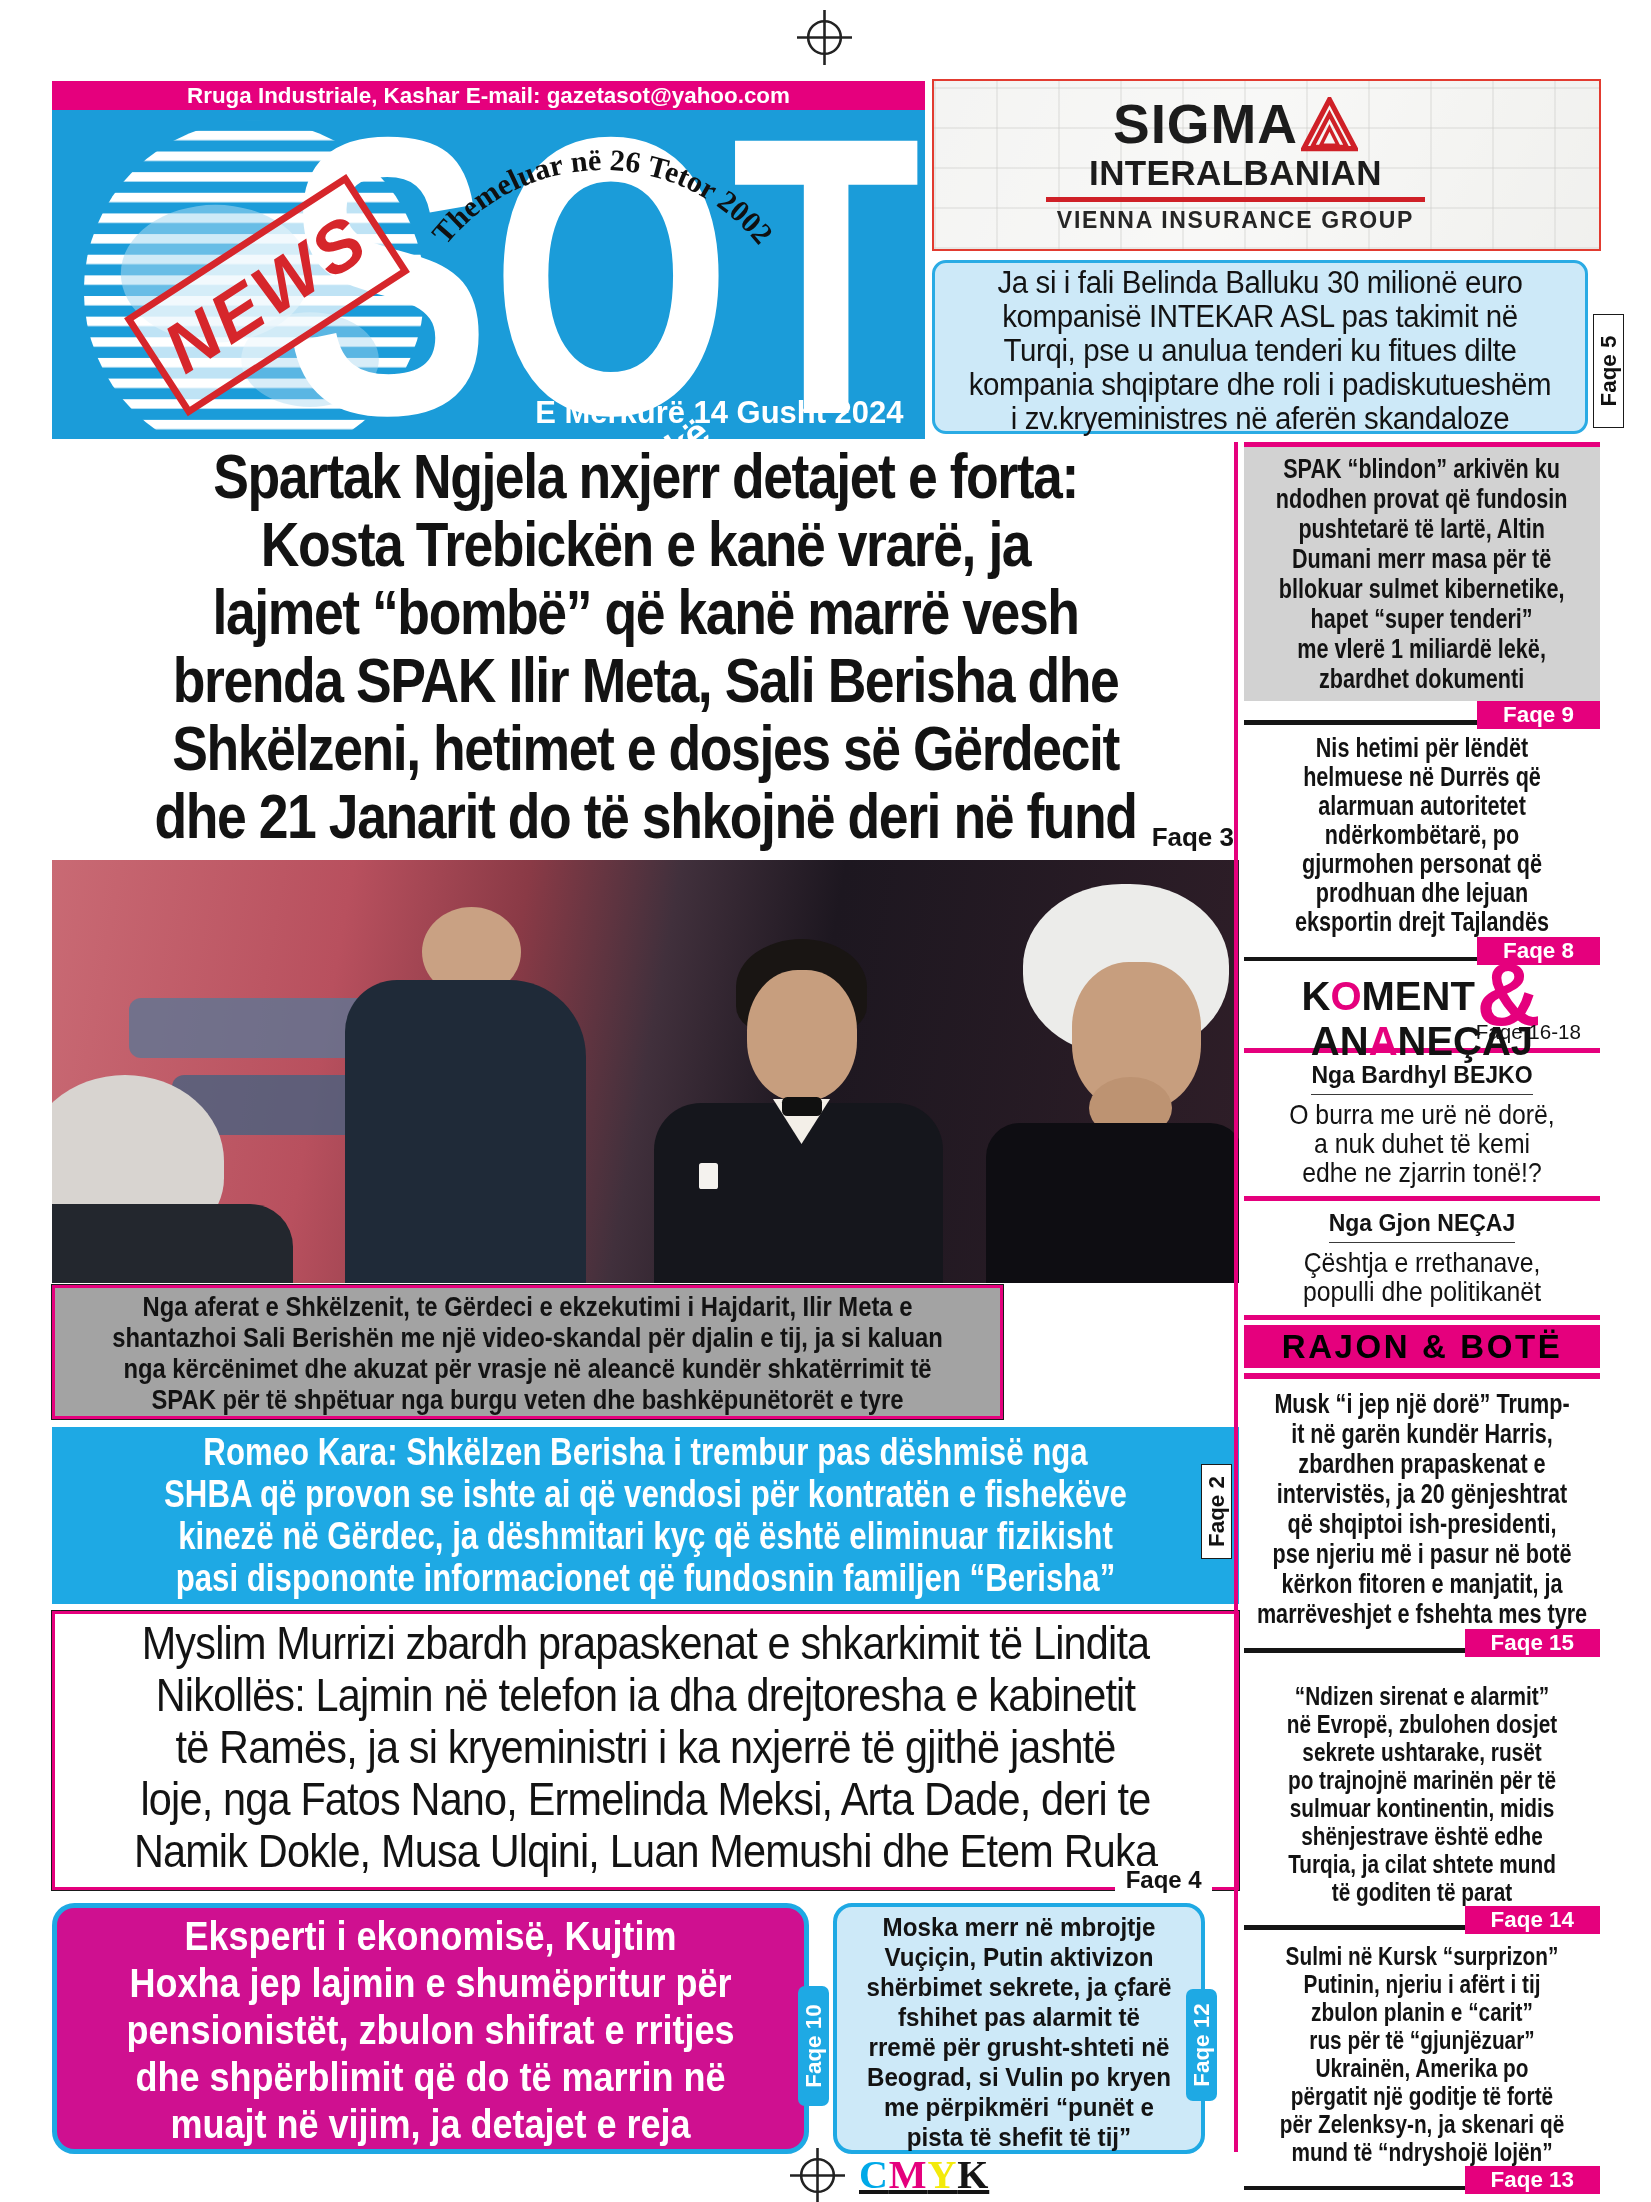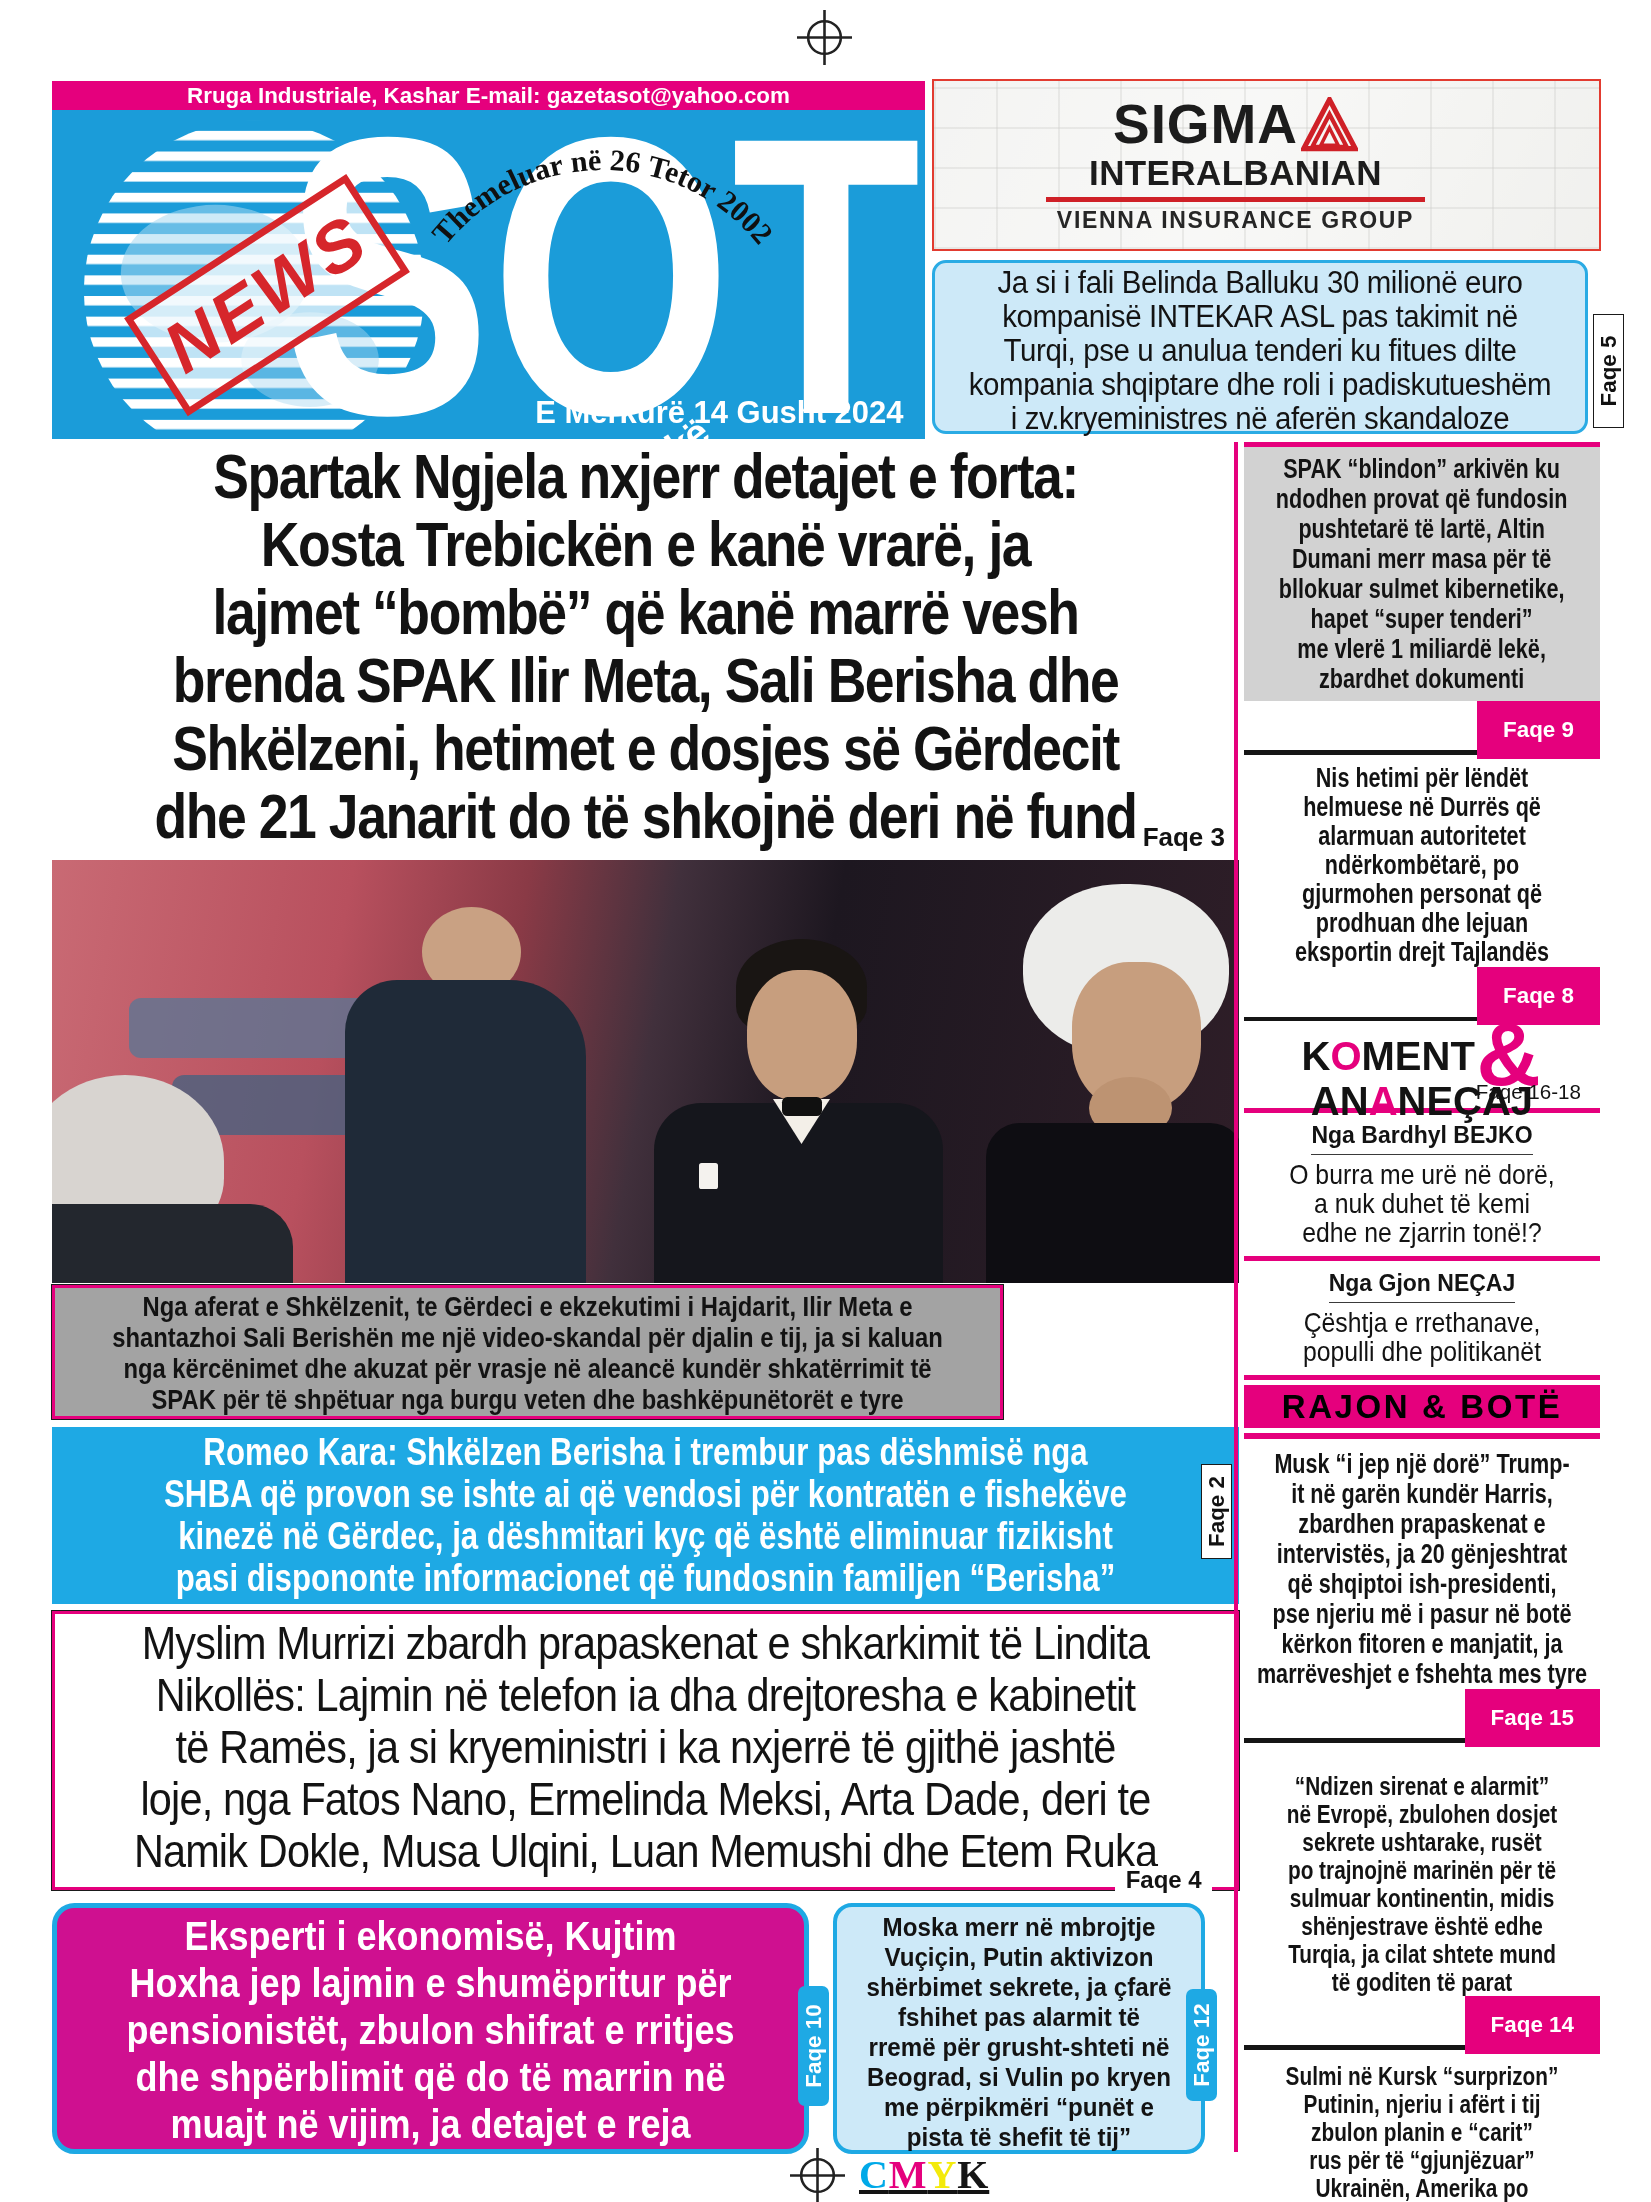--- a/index.html
+++ b/index.html
@@ -52,21 +52,21 @@
 
   
   .vtab{position:absolute;transform:rotate(-90deg);transform-origin:left top;
         text-align:center;font-weight:bold;}
   .vtab-w{background:#fff;border:1.7px solid #1a1a1a;color:#111;font-size:22.4px;padding:1.7px 0;}
   .vtab-c{background:var(--cyan);color:#fff;font-size:22.4px;padding:2.6px 0;border-radius:6.9px;}
 
   
   #headline{left:52px;top:442px;width:1187px;height:411px;}
   #headline .txt{font-size:63px;font-weight:bold;line-height:68px;letter-spacing:-1.7px;}
-  #headline .pg{position:absolute;right:14px;bottom:0;font-size:26px;font-weight:bold;}
+  #headline .pg{position:absolute;right:5px;bottom:0;font-size:26px;font-weight:bold;}
 
   
   #photo{left:52px;top:860px;width:1187px;height:423px;overflow:hidden;
      background:linear-gradient(100deg,#c96a74 0%,#b8505e 24%,#8a3a46 38%,#41303c 50%,#1d1720 63%,#2f1e28 100%);}
   #photo .sh{position:absolute;}
 
   
   #caption{left:52px;top:1285px;width:951px;height:134px;background:#a3a3a3;
            border:3.4px solid var(--mag);outline:1.7px solid #1a1a1a;}
   #caption .txt{font-size:28px;font-weight:bold;line-height:31px;padding-top:2.6px;}
@@ -96,21 +96,21 @@
   
   #vdiv{left:1234px;top:442px;width:4.3px;height:1710px;background:var(--mag);}
 
   
   #sidebar{left:1244px;top:442px;width:356px;}
   .mhr{height:5.2px;background:var(--mag);}
   .sb-txt{font-size:27px;font-weight:bold;line-height:30px;}
   .sb-gray{background:#d2d2d2;padding:6.9px 3.4px;}
   .frow{display:flex;align-items:flex-end;}
   .frow .fl{flex:1;height:4.3px;background:#151515;margin-bottom:4.3px;}
-  .frow .ftab{background:var(--mag);color:#fff;font-size:22.4px;font-weight:bold;padding:16px 26px;}
+  .frow .ftab{background:var(--mag);color:#fff;font-size:22.4px;font-weight:bold;padding:1px 26px;}
   #koment{position:relative;height:83px;padding-top:8.6px;text-align:center;}
   #koment .kw{font-size:40px;font-weight:800;letter-spacing:0;}
   #koment .acc{color:var(--mag);}
   #koment .amp{font-size:89px;font-weight:800;color:var(--mag);position:relative;top:15.5px;
                line-height:0;margin:0 1.7px;display:inline-block;}
   #koment .ftab{position:absolute;right:0;bottom:3.4px;font-size:20.6px;padding:0.9px 19px;}
   .byline{text-align:center;margin:8.6px 0 5.2px 0;}
   .byline span{display:inline-block;font-size:23px;font-weight:bold;border-bottom:1.7px solid #3a3a3a;padding-bottom:5.2px;}
   .colhead{font-size:27.5px;font-weight:400;line-height:29px;}
   .rajon{background:var(--mag);color:#000000;font-size:33px;font-weight:800;text-align:center;

